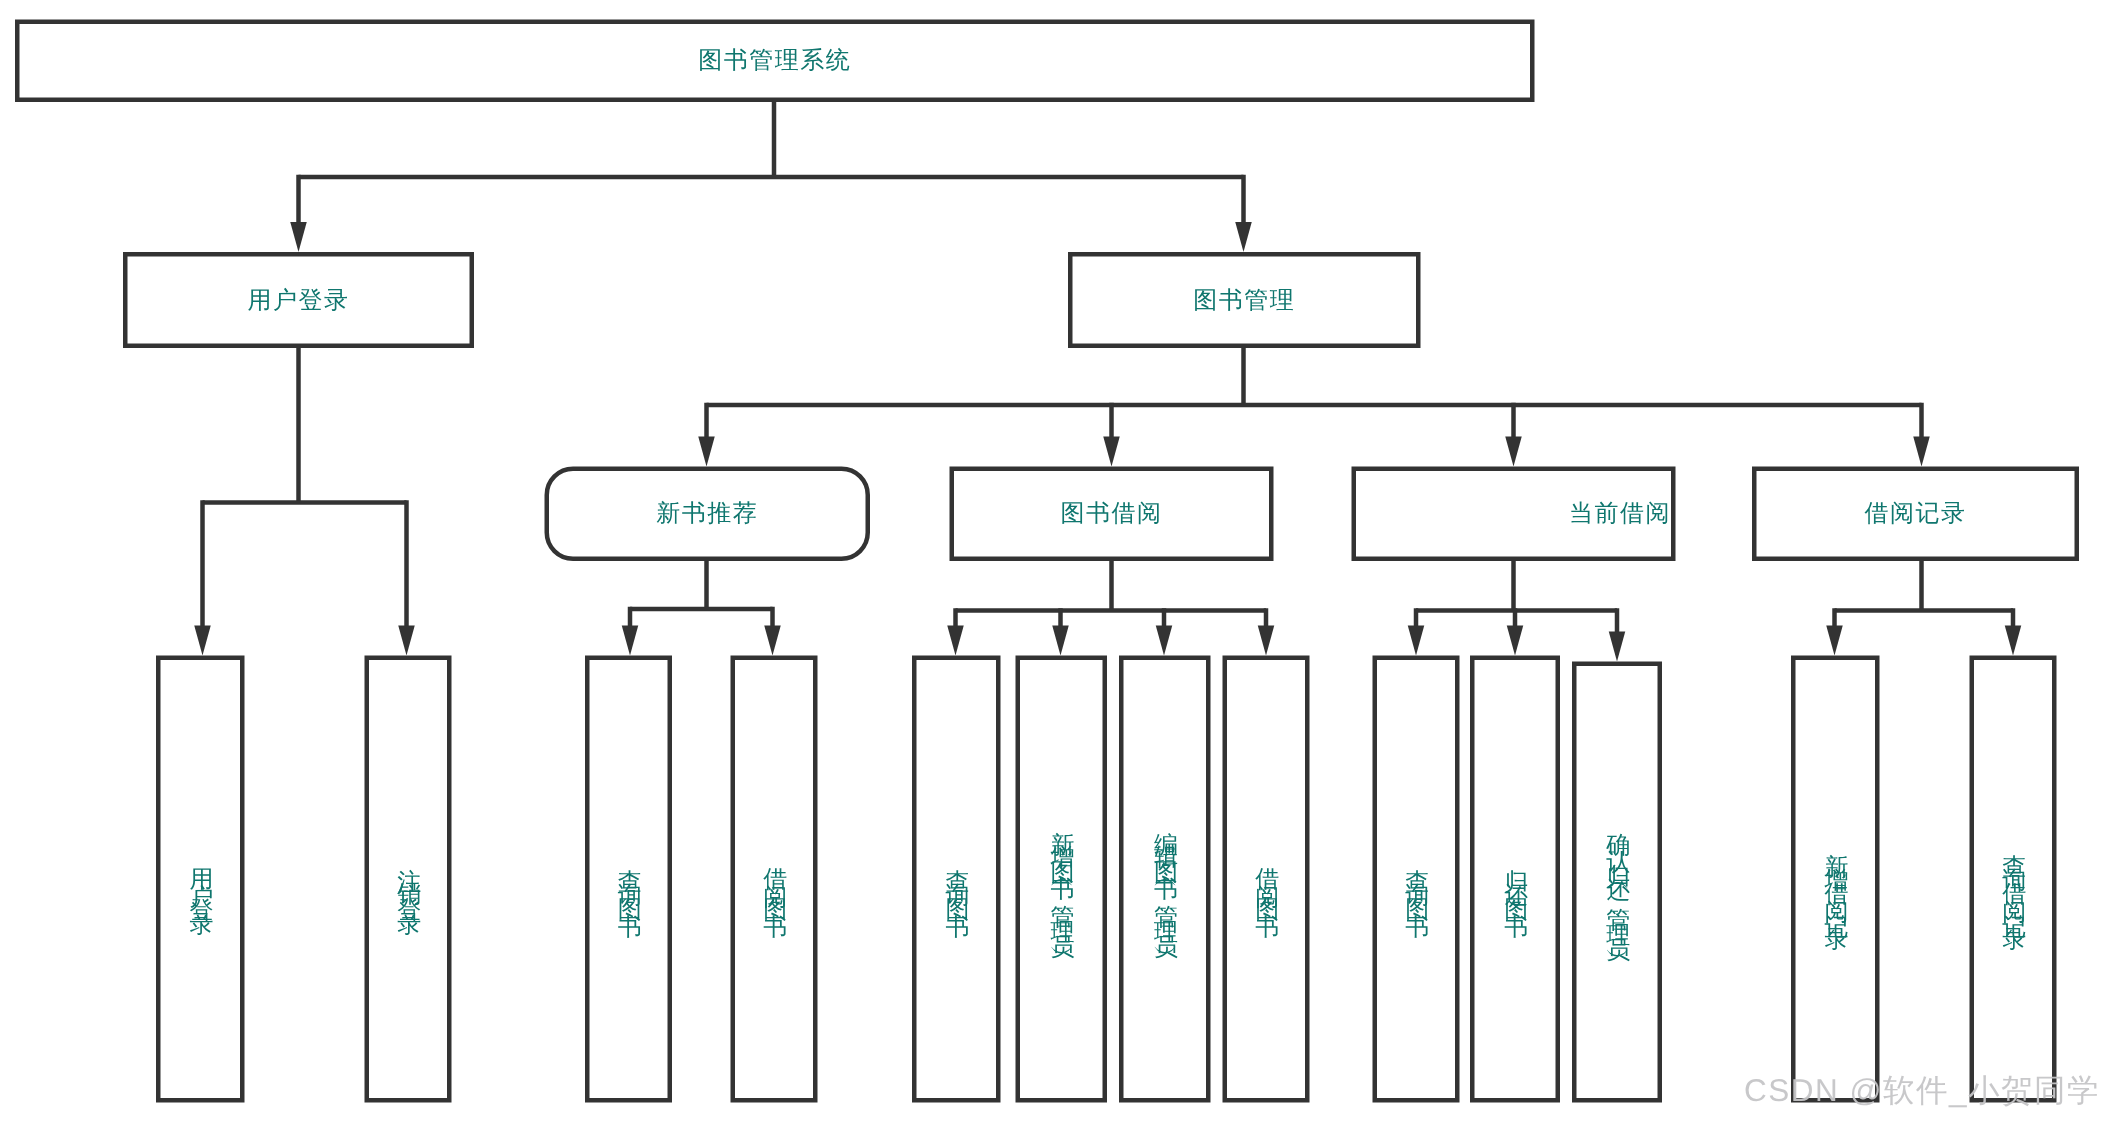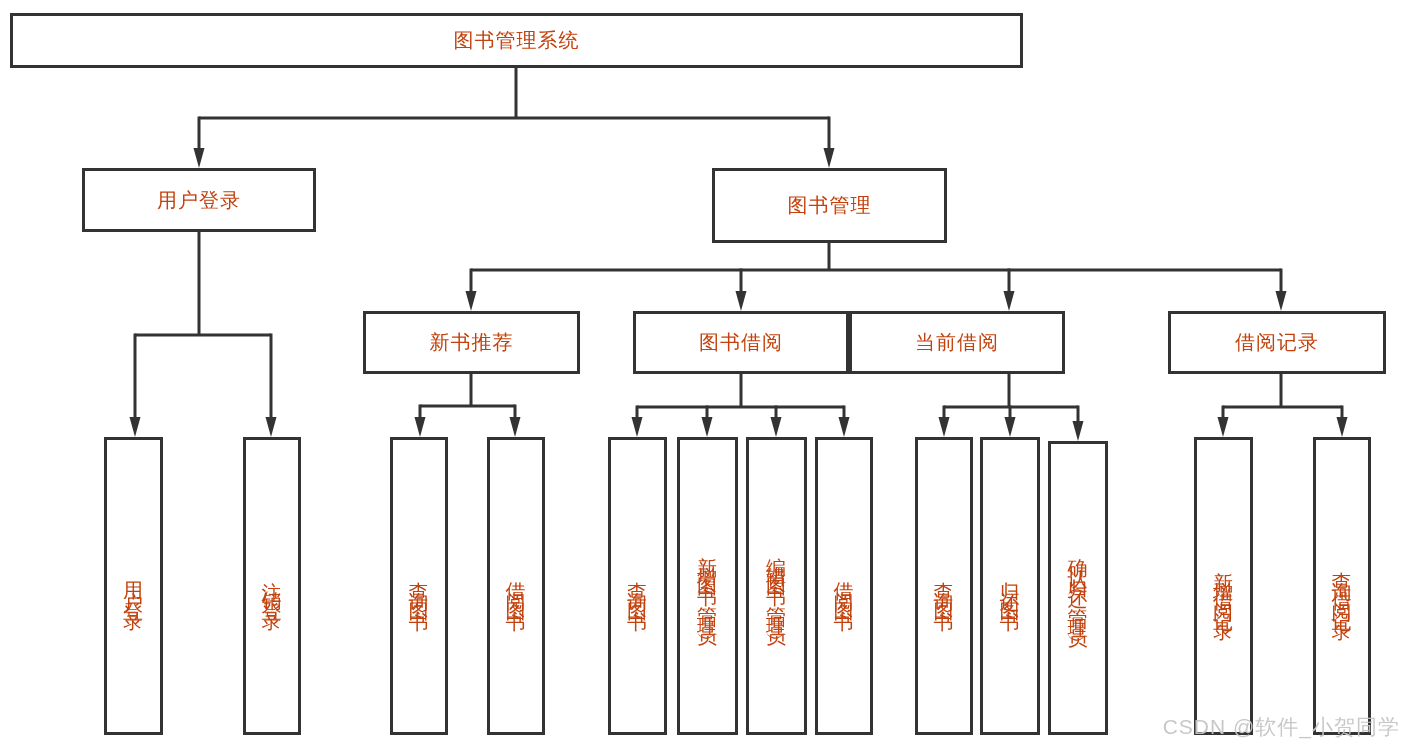--- a/index.html
+++ b/index.html
@@ -22,40 +22,40 @@
     pointer-events: none;
   }
 
   .node {
     position: absolute;
     border: 3px solid #333333;
     background: #ffffff;
     display: flex;
     align-items: center;
     justify-content: center;
-    font-size: 20px;
-    color: #c2410c;
+    font-size: 16px;
+    color: #0f766e;
   }
   .h-box { letter-spacing: 1px; }
   .v-box span {
     writing-mode: vertical-rl;
     text-orientation: mixed;
     letter-spacing: 10px;
     line-height: 1.1;
     white-space: nowrap;
   }
 
   
   .b-root    { left: 10px;   top: 13px;  width: 1013px; height: 55px; }
   .b-login   { left: 82px;   top: 168px; width: 234px;  height: 64px; }
-  .b-manage  { left: 712px;  top: 168px; width: 235px;  height: 75px; }
-
-  .b-rec     { left: 363px;  top: 311px; width: 217px;  height: 63px; }
+  .b-manage  { left: 712px;  top: 168px; width: 235px;  height: 64px; }
+
+  .b-rec     { left: 363px;  top: 311px; width: 217px;  height: 63px; border-radius: 19px; }
   .b-bor     { left: 633px;  top: 311px; width: 216px;  height: 63px; justify-content: center; }
-  .b-cur     { left: 849px;  top: 311px; width: 216px;  height: 63px; }
+  .b-cur     { left: 901px;  top: 311px; width: 216px;  height: 63px; justify-content: flex-end; }
   .b-recs    { left: 1168px; top: 311px; width: 218px;  height: 63px; }
 
   .leaf      { top: 437px; height: 298px; }
   .b-a1      { left: 104px;  width: 59px; }
   .b-a2      { left: 243px;  width: 58px; }
   .b-b1      { left: 390px;  width: 58px; }
   .b-b2      { left: 487px;  width: 58px; }
   .b-c1      { left: 608px;  width: 59px; }
   .b-c2      { left: 677px;  width: 61px; }
   .b-c3      { left: 746px;  width: 61px; }

